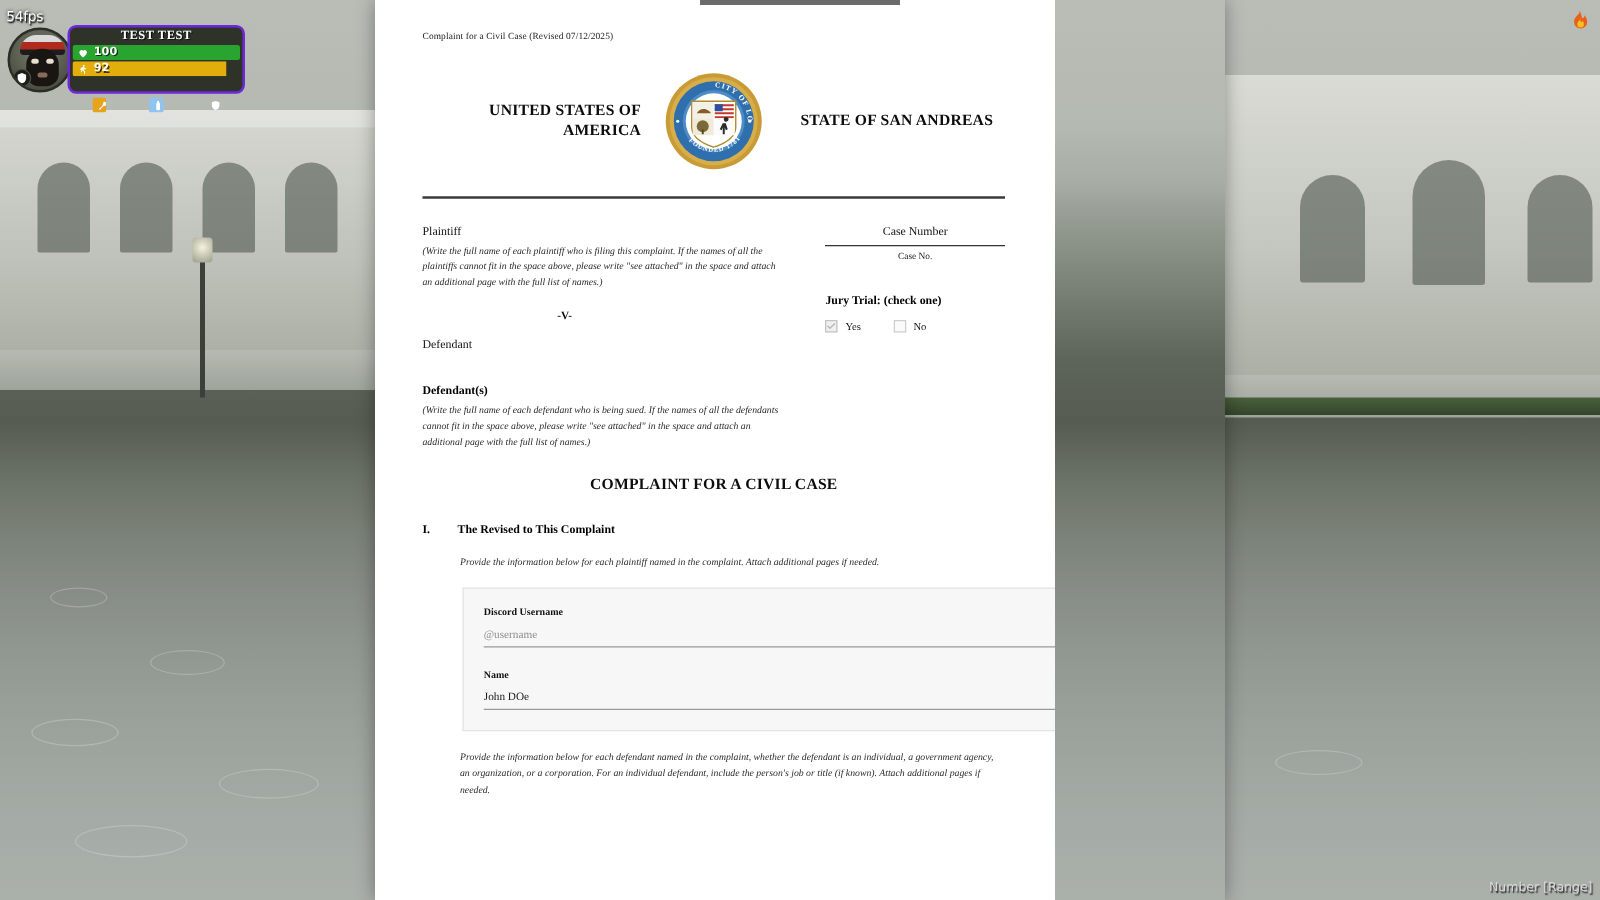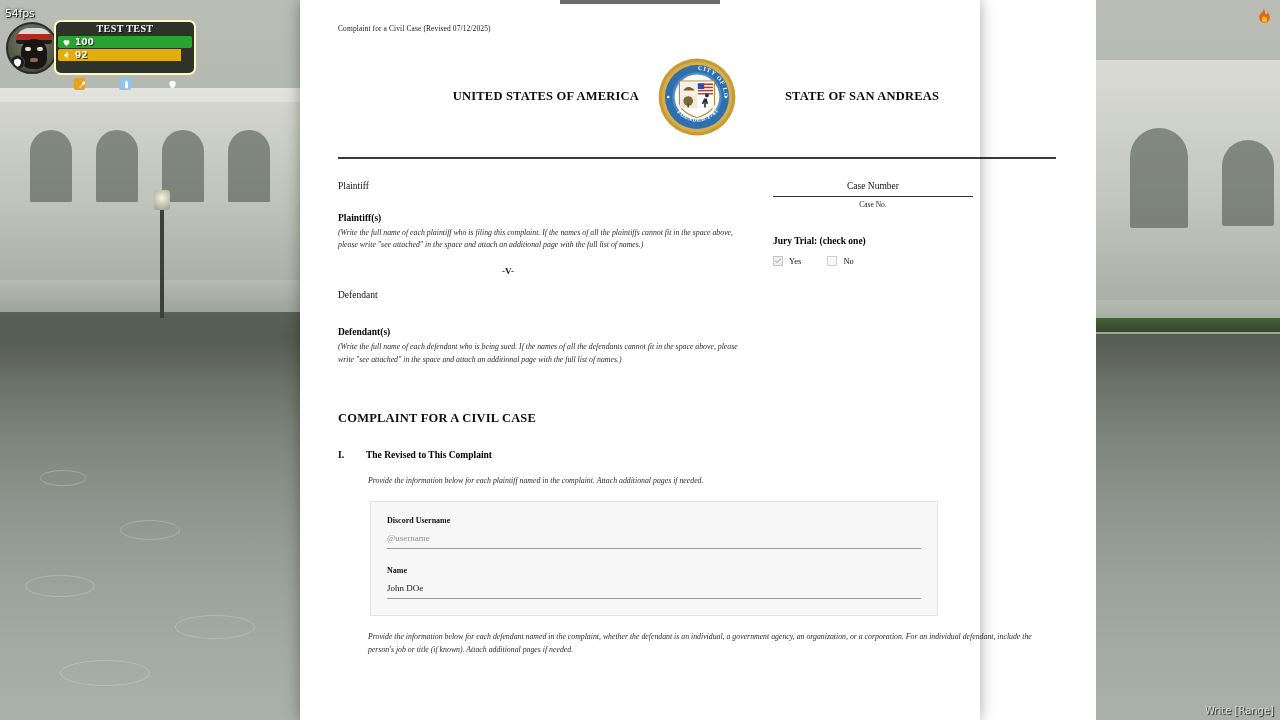--- a/index.html
+++ b/index.html
@@ -160,21 +160,21 @@
     border: 1px solid #494c42;
     display: flex; align-items: center; justify-content: center;
   }
   .av-badge svg { width: 9px; height: 9px; }
 
   .hud-panel {
     position: absolute;
     left: 48px; top: 0;
     width: 142px; height: 55px;
     background: #2f3228;
-    border: 2px solid #fef9c3;
+    border: 2px solid #6d28d9;
     border-radius: 7px;
     padding: 1px;
   }
   .hud-title {
     height: 12px;
     text-align: center;
     font-family: "Liberation Serif", serif;
     font-variant: small-caps;
     font-weight: bold;
     font-size: 10px;
@@ -246,21 +246,21 @@
     left: 560px; top: 0;
     width: 160px; height: 4px;
     background: #6b6b6b;
     z-index: 30;
   }
 
   
   .doc {
     position: absolute;
     left: 300px; top: 0;
-    width: 796px; height: 720px;
+    width: 544px; height: 720px;
     background: #ffffff;
     overflow: hidden;
     z-index: 20;
   }
   .doc-inner {
     position: relative;
     padding: 24px 40px 0 38px;
   }
   .rev-line {
     font-size: 7.5px;
@@ -371,26 +371,26 @@
   }
   .cbx svg { width: 8px; height: 8px; }
   .cbx.empty { background: #fafafa; border-color: #cfcfcf; }
   .cbx-lbl {
     font-size: 8.5px;
     color: #111;
     margin-right: 20px;
   }
 
   .doc-title {
-    text-align: left;
+    text-align: center;
     font-weight: bold;
     font-size: 12.5px;
     color: #0d0d0d;
     letter-spacing: .2px;
-    margin-top: 44px;
+    margin-top: 19px;
   }
   .sec-row {
     display: flex;
     margin-top: 24px;
   }
   .sec-num {
     width: 28px;
     font-size: 9.5px;
     font-weight: bold;
     color: #000;
@@ -554,21 +554,21 @@
     </div>
   </div>
 
   <div class="flame-icon">
     <svg viewBox="0 0 24 24" aria-hidden="true">
       <path d="M13 1.5c.5 3.5-2 4.5-3.5 6.5C8 10 7 11.5 7 14a7 7 0 0 0 14 0c0-3-1.5-5.5-3-7 .2 2-.8 3-1.8 3C15 10 15 6 13 1.5z" fill="#e8611a"></path>
       <path d="M13.5 10c.3 2-1.2 2.6-2 3.7-.6.9-1 1.7-1 2.8a3.5 3.5 0 0 0 7 0c0-1.7-.9-3-1.8-3.9.1 1.1-.5 1.7-1 1.7-.8 0-.9-2.2-1.2-4.3z" fill="#f6c020"></path>
     </svg>
   </div>
 
-  <div class="range-status">Write [Range]</div>
+  <div class="range-status">Number [Range]</div>
 
   <div class="doc">
     <div class="doc-inner">
 
       <div class="rev-line">Complaint for a Civil Case (Revised 07/12/2025)</div>
 
       <div class="crest-row">
         <div class="crest-left">UNITED STATES OF AMERICA</div>
 
         <div class="seal">
@@ -614,21 +614,20 @@
         </div>
 
         <div class="crest-right">STATE OF SAN ANDREAS</div>
       </div>
 
       <div class="hr-thick"></div>
 
       <div class="party-grid">
         <div class="party-left">
           <div class="lbl-plain">Plaintiff</div>
-          <div class="lbl-bold" style="margin-top:22px;">Plaintiff(s)</div>
           <div class="hint-italic">(Write the full name of each plaintiff who is filing this complaint. If the names of all the plaintiffs cannot fit in the space above, please write "see attached" in the space and attach an additional page with the full list of names.)</div>
           <div class="vs">-V-</div>
           <div class="lbl-plain" style="margin-top:14px;">Defendant</div>
           <div class="lbl-bold" style="margin-top:27px;">Defendant(s)</div>
           <div class="hint-italic">(Write the full name of each defendant who is being sued. If the names of all the defendants cannot fit in the space above, please write "see attached" in the space and attach an additional page with the full list of names.)</div>
         </div>
 
         <div class="party-right">
           <div class="case-head">Case Number</div>
           <div class="case-rule"></div>

